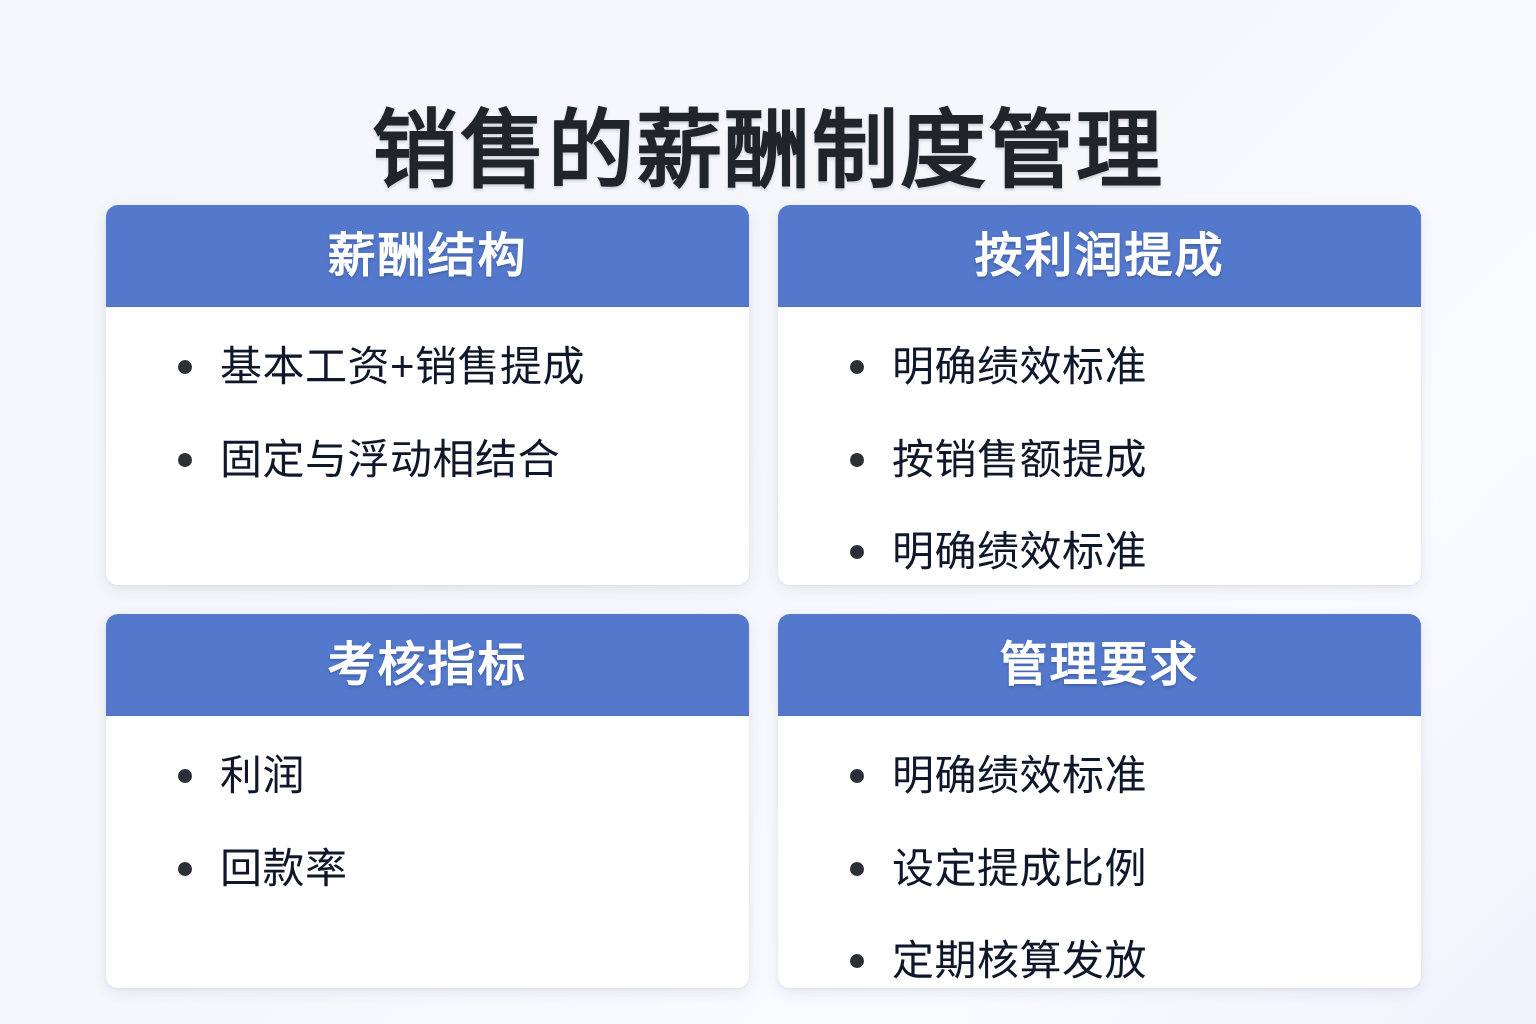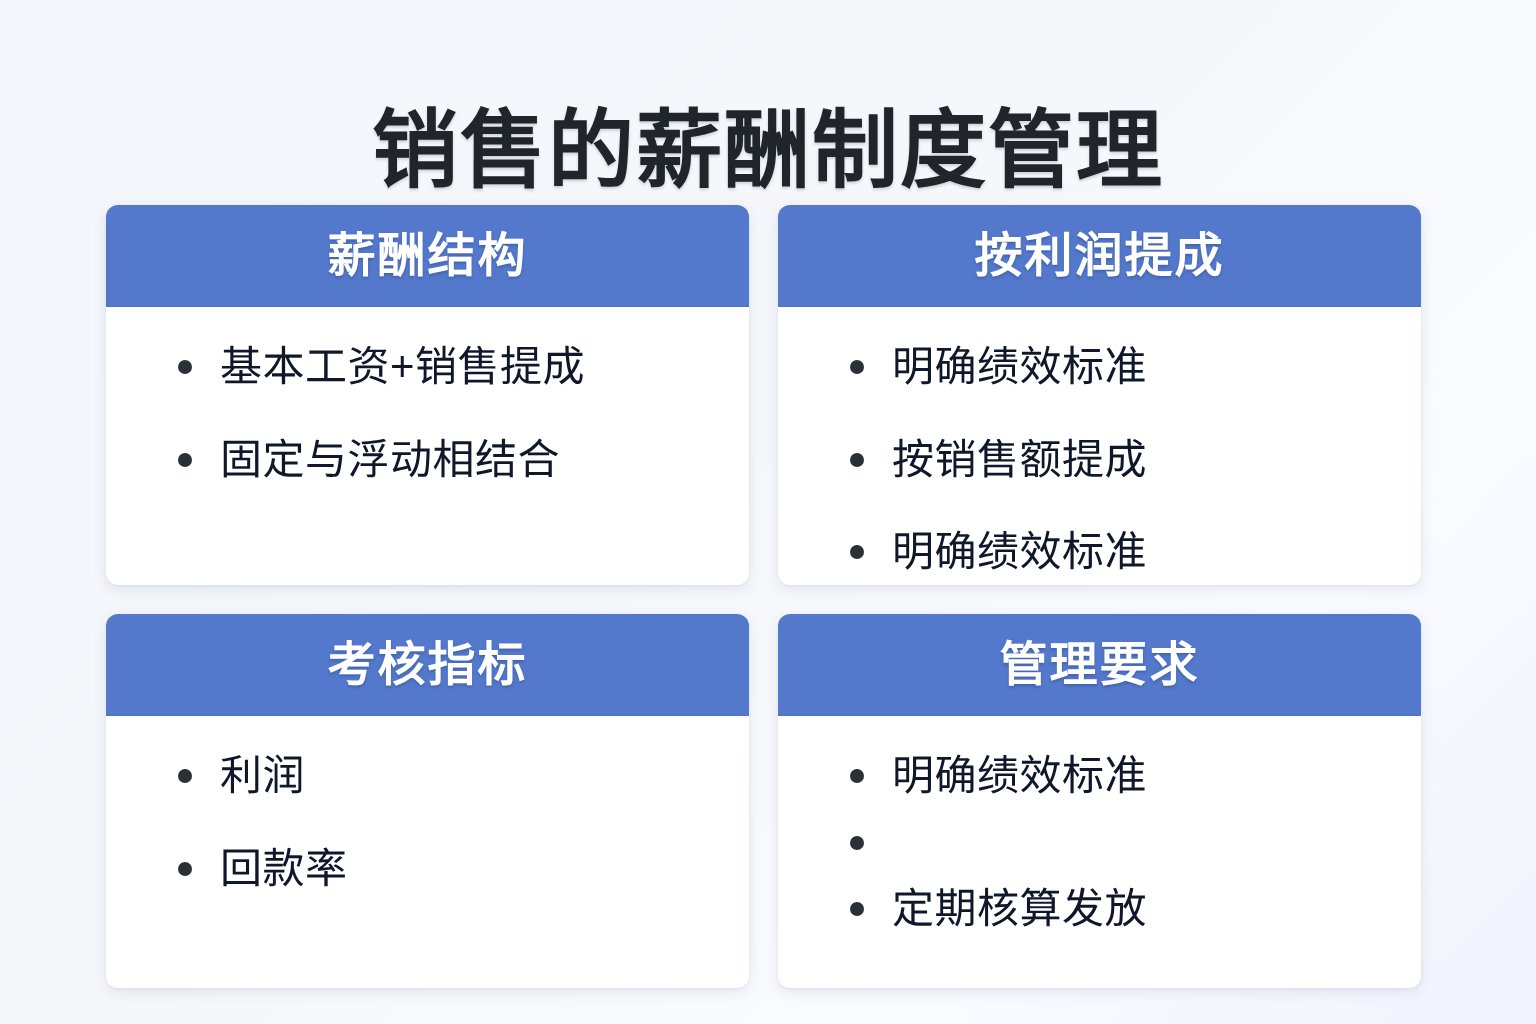--- a/index.html
+++ b/index.html
@@ -201,20 +201,21 @@
         <span class="card-header-title">管理要求</span>
       </div>
       <div class="card-body">
         <ul class="bullet-list">
           <li class="bullet-item">
             <span class="bullet-dot"></span>
             <span class="bullet-text">明确绩效标准</span>
           </li>
           <li class="bullet-item">
             <span class="bullet-dot"></span>
+            <span class="bullet-text">设定提成比例</span>
           </li>
           <li class="bullet-item">
             <span class="bullet-dot"></span>
             <span class="bullet-text">定期核算发放</span>
           </li>
         </ul>
       </div>
     </section>
 
   </div>

